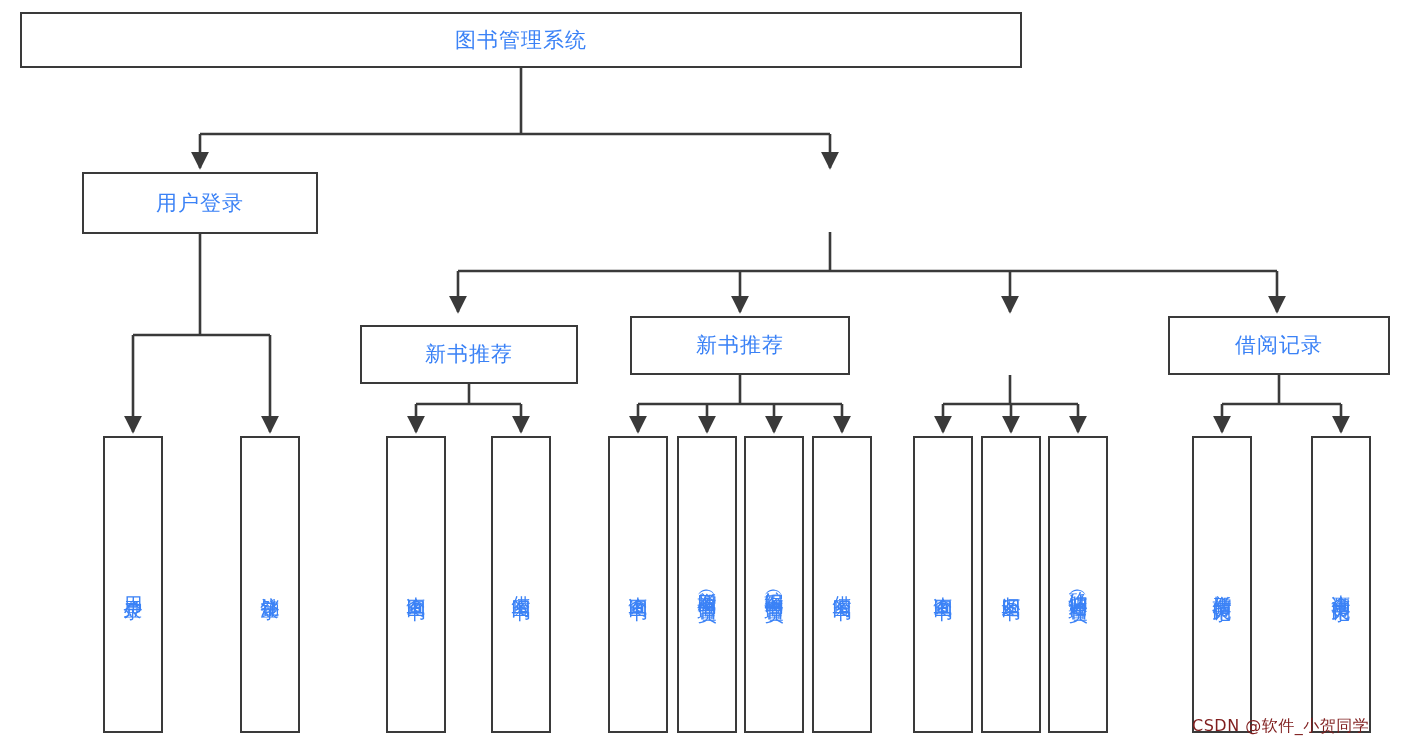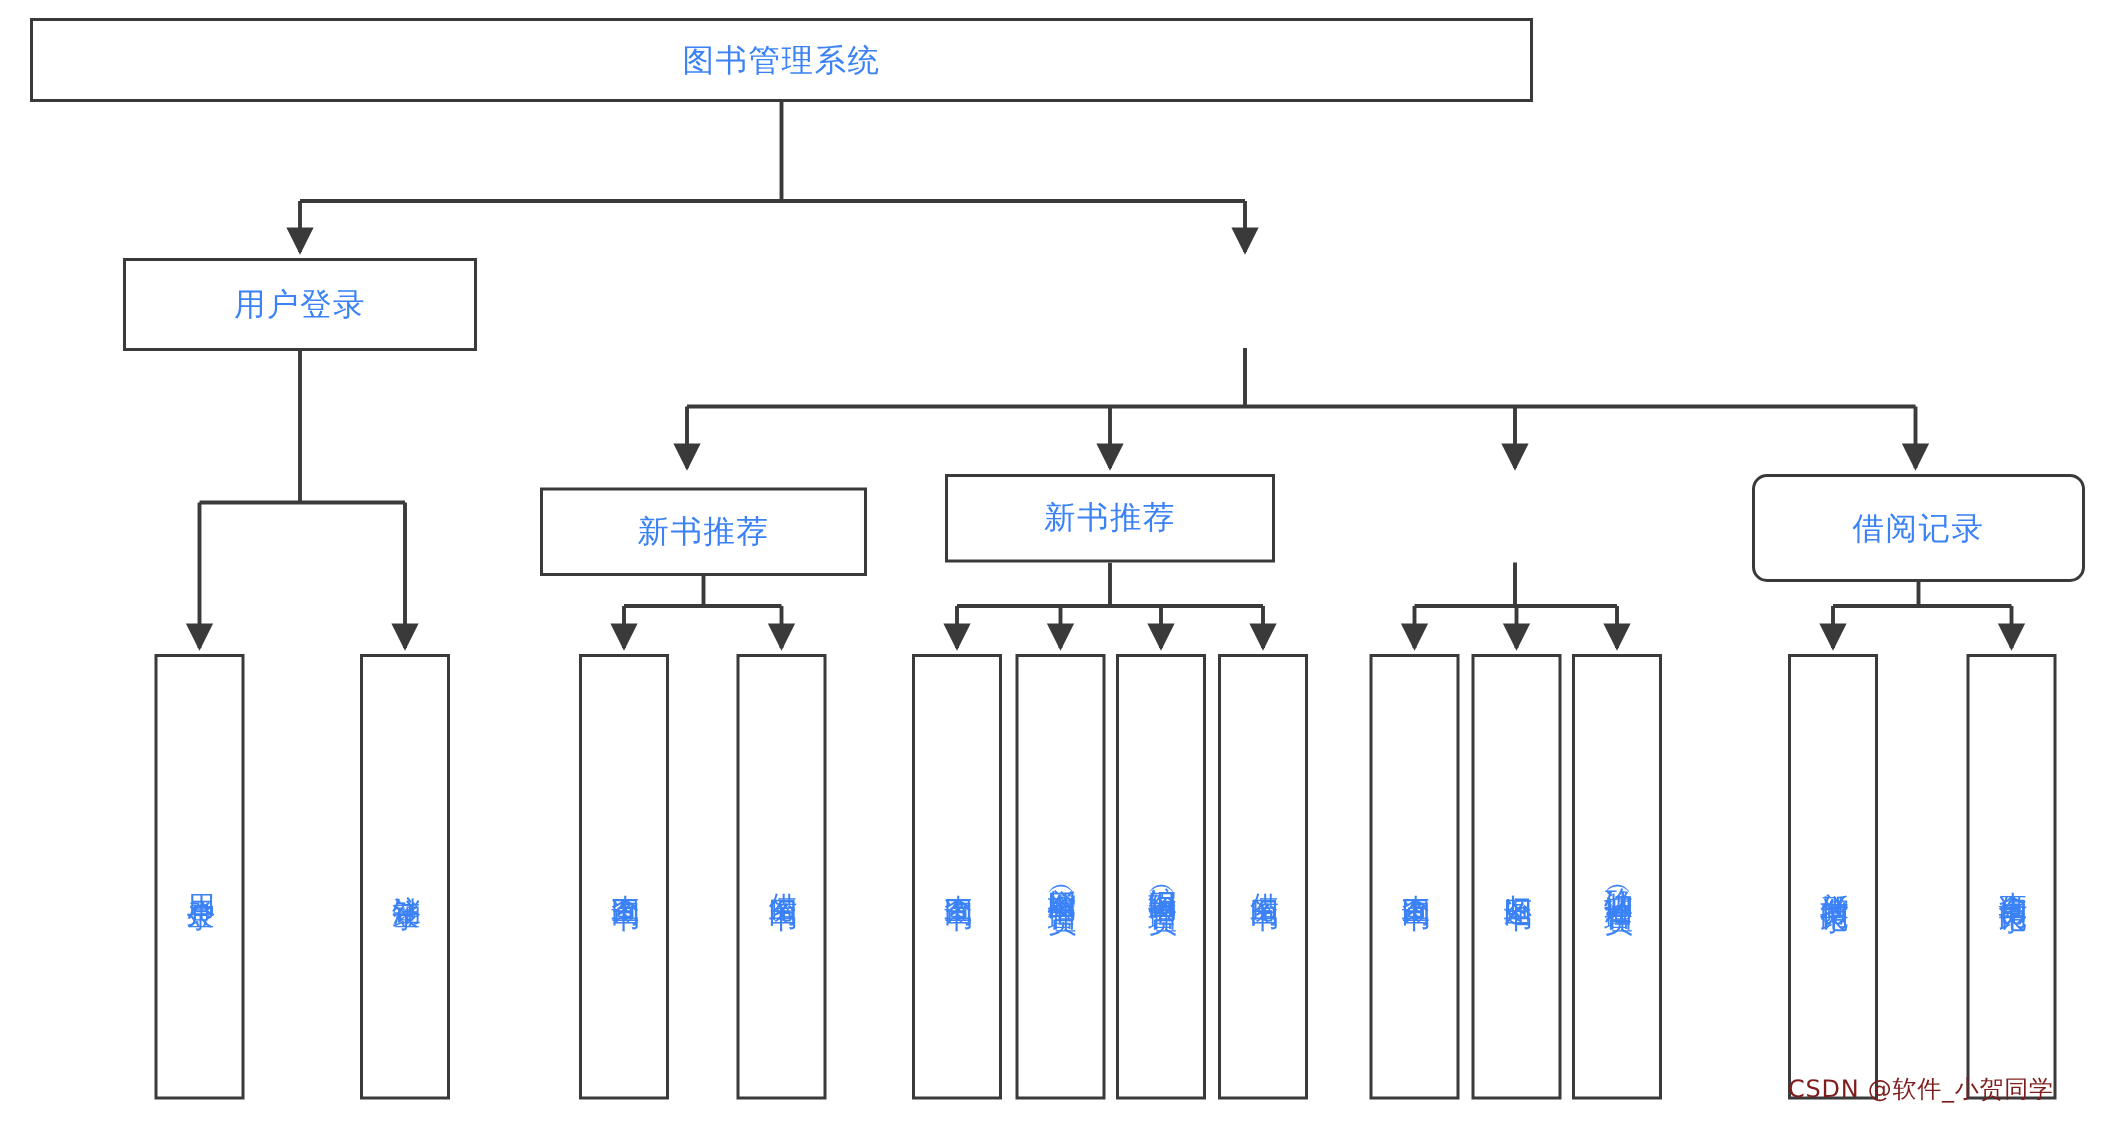--- a/index.html
+++ b/index.html
@@ -134,21 +134,21 @@
   <div class="node horiz" style="left:82px; top:172px; width:236px; height:62px;">
     <span class="label">用户登录</span>
   </div>
 
   <div class="node horiz" style="left:360px; top:325px; width:218px; height:59px;">
     <span class="label">新书推荐</span>
   </div>
   <div class="node horiz" style="left:630px; top:316px; width:220px; height:59px;">
     <span class="label">新书推荐</span>
   </div>
-  <div class="node horiz" style="left:1168px; top:316px; width:222px; height:72px;border-radius:10px;">
+  <div class="node horiz" style="left:1168px; top:316px; width:222px; height:59px;">
     <span class="label">借阅记录</span>
   </div>
 
   <div class="node vert" style="left:103px; top:436px; width:60px; height:297px;">
     <span class="label">用户登录</span>
   </div>
   <div class="node vert" style="left:240px; top:436px; width:60px; height:297px;">
     <span class="label">注销登录</span>
   </div>
 

